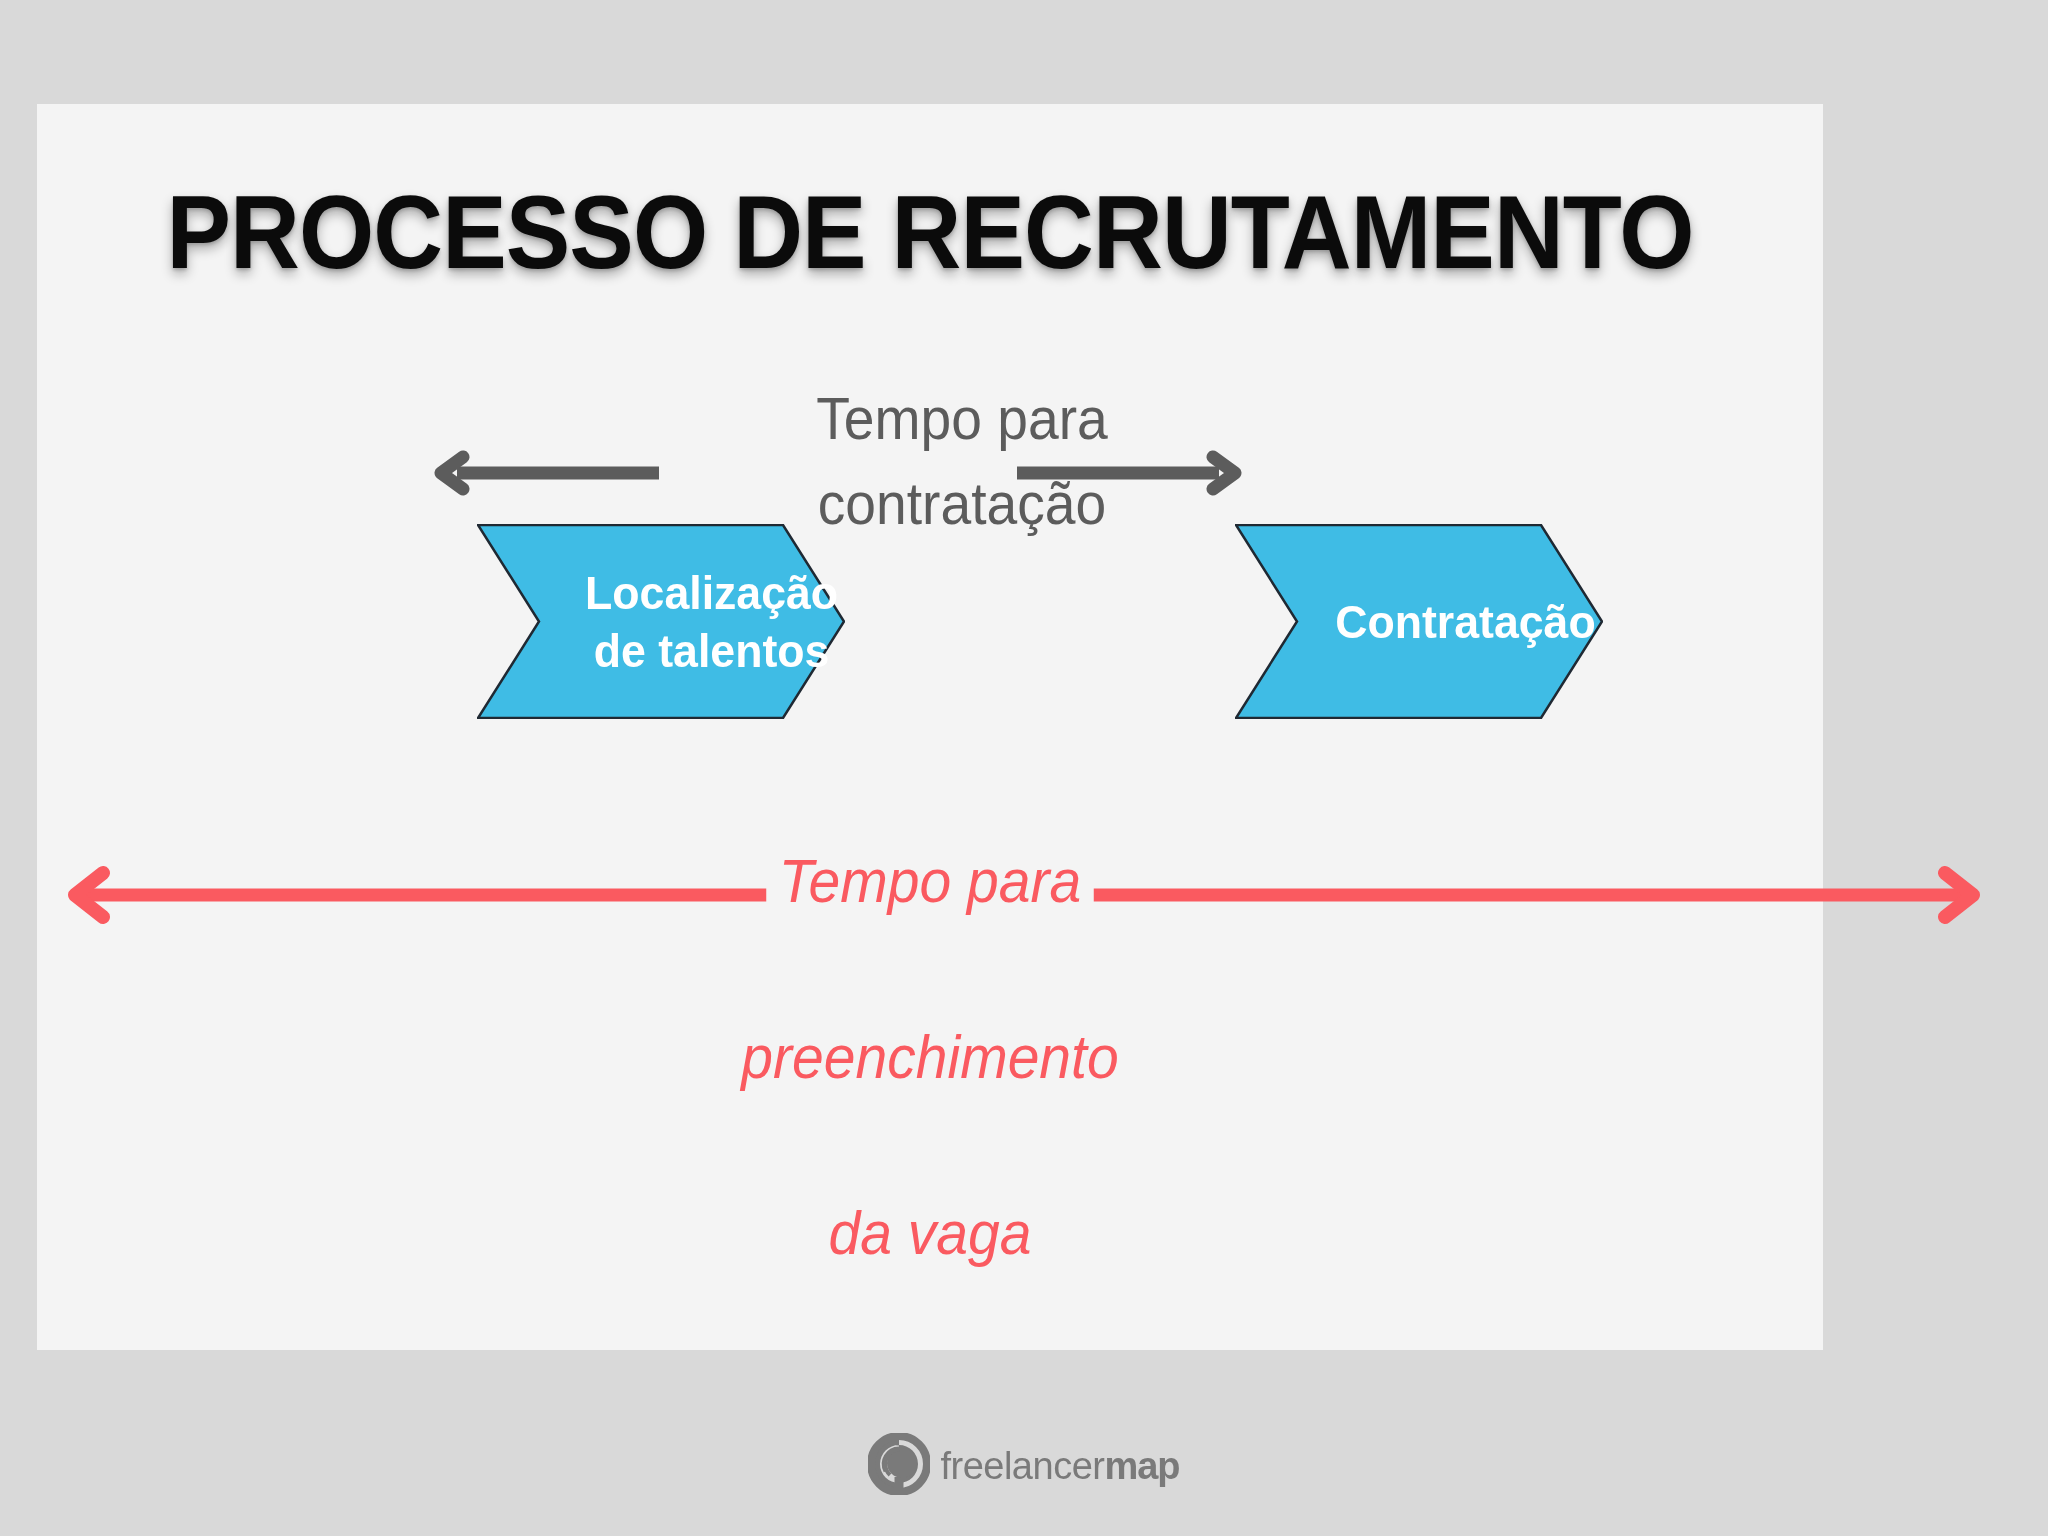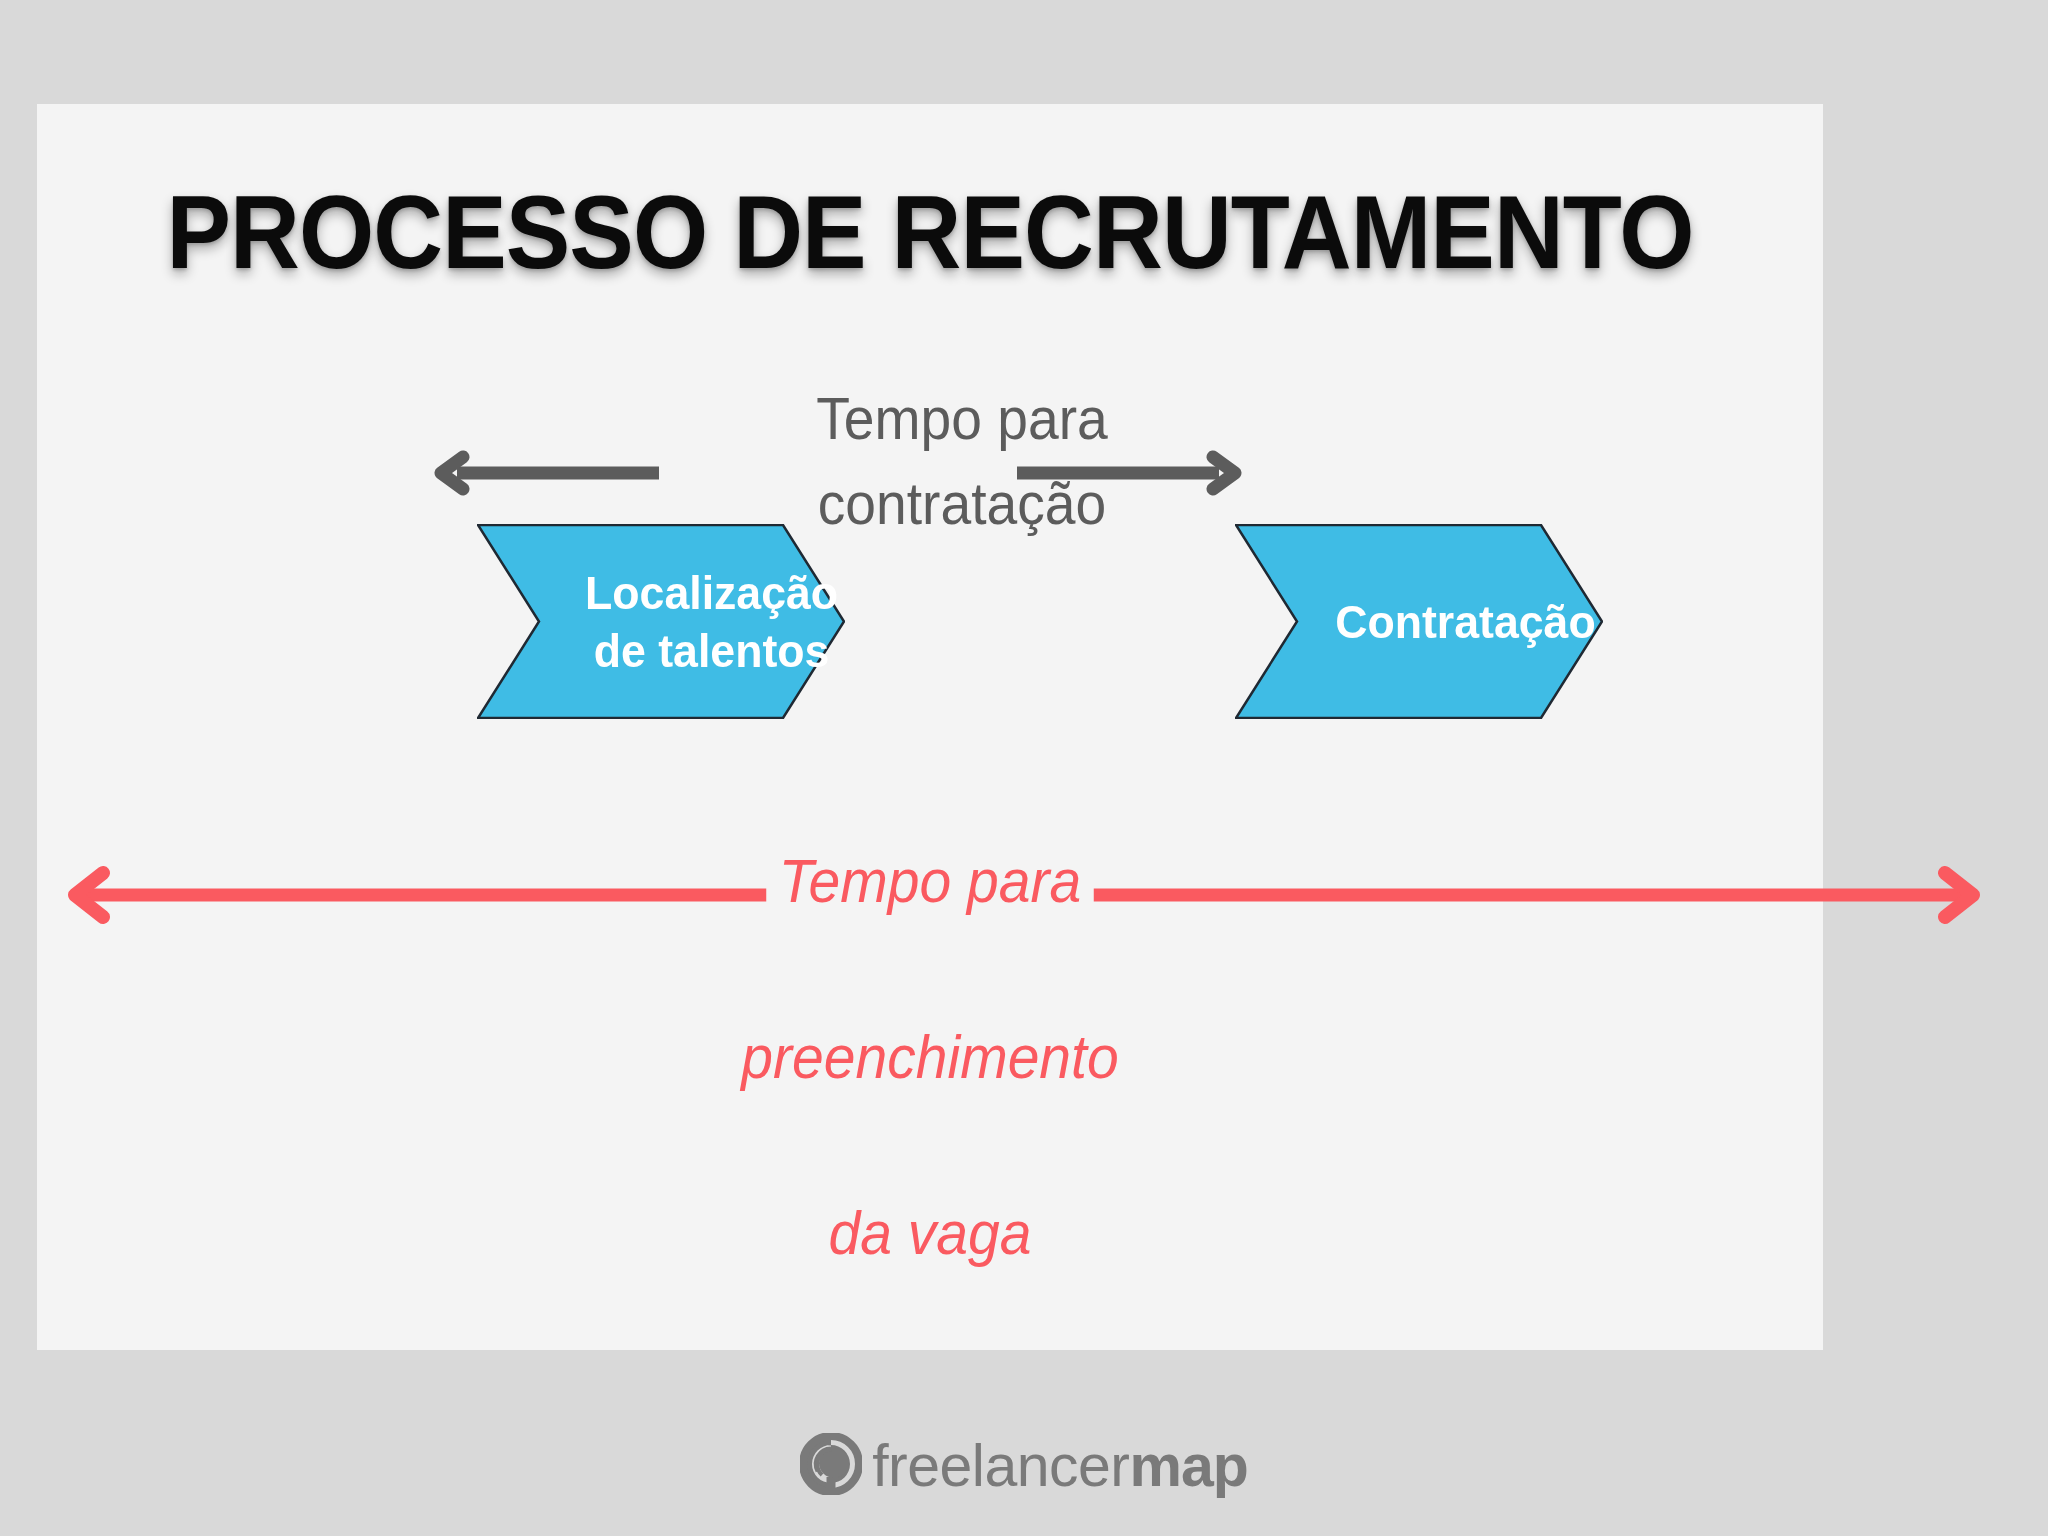--- a/index.html
+++ b/index.html
@@ -164,21 +164,21 @@
     width: 100%;
     height: 96px;
     display: flex;
     align-items: center;
     justify-content: center;
     gap: 0px;
   }
   #logo-mark { display: block; }
   #logo-text {
     font-family: "Liberation Sans", sans-serif;
-    font-size: 59px;
+    font-size: 38px;
     color: #7a7a7a;
     letter-spacing: -0.5px;
     line-height: 1;
     margin-left: 10px;
   }
   #logo-text .lt-light { font-weight: normal; }
   #logo-text .lt-bold  { font-weight: bold; letter-spacing: -1px; }
 </style>
 </head>
 <body>

